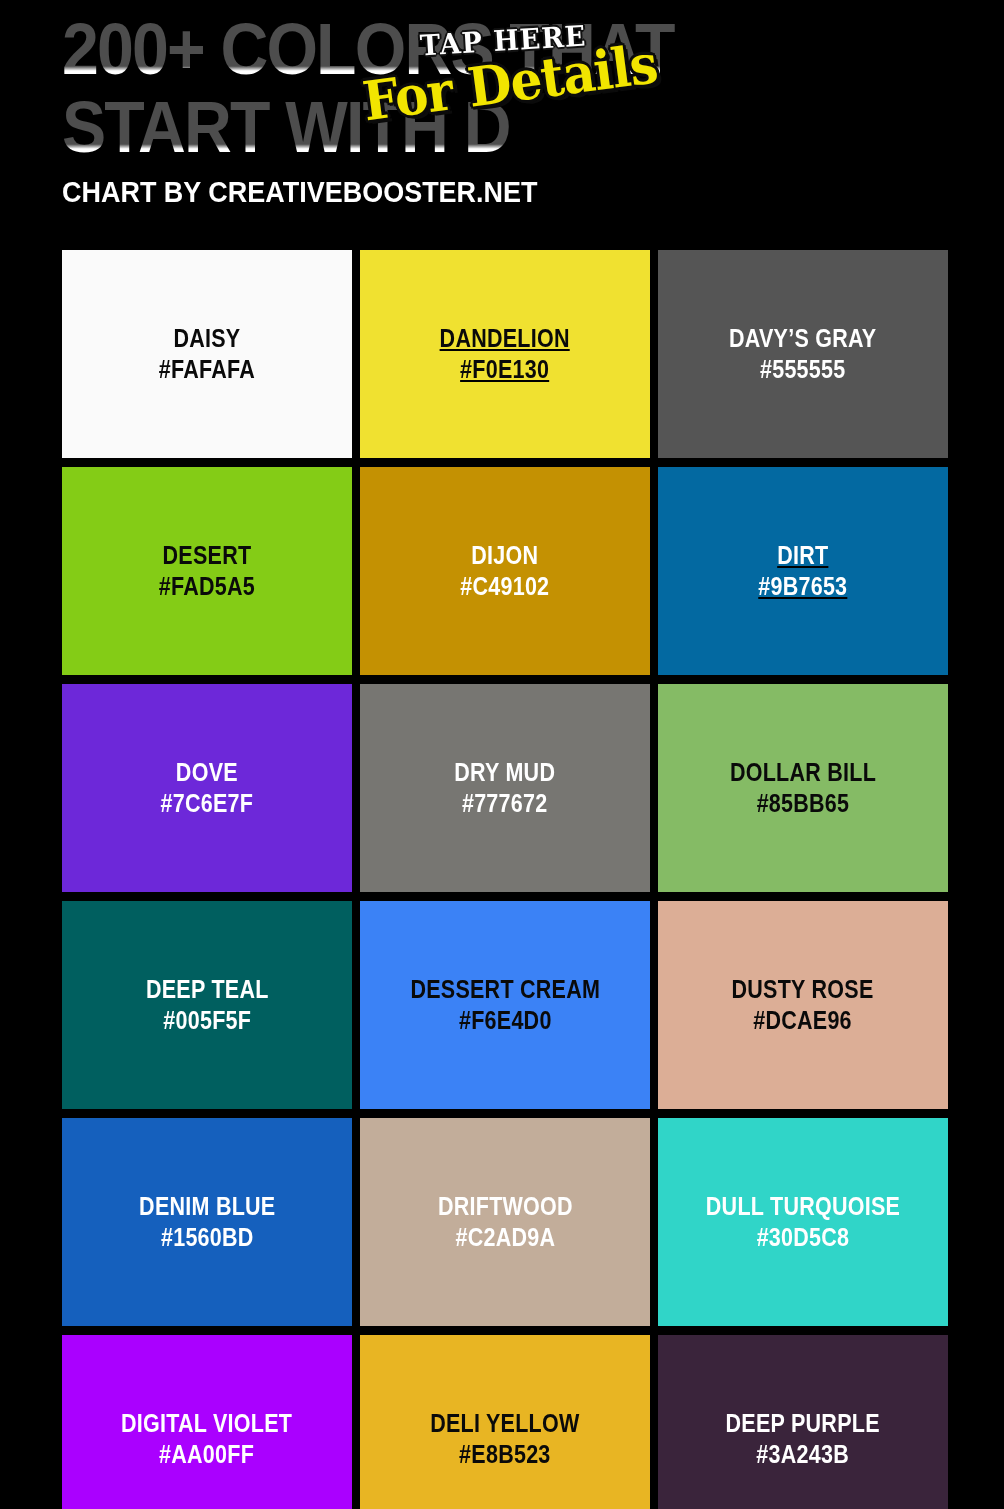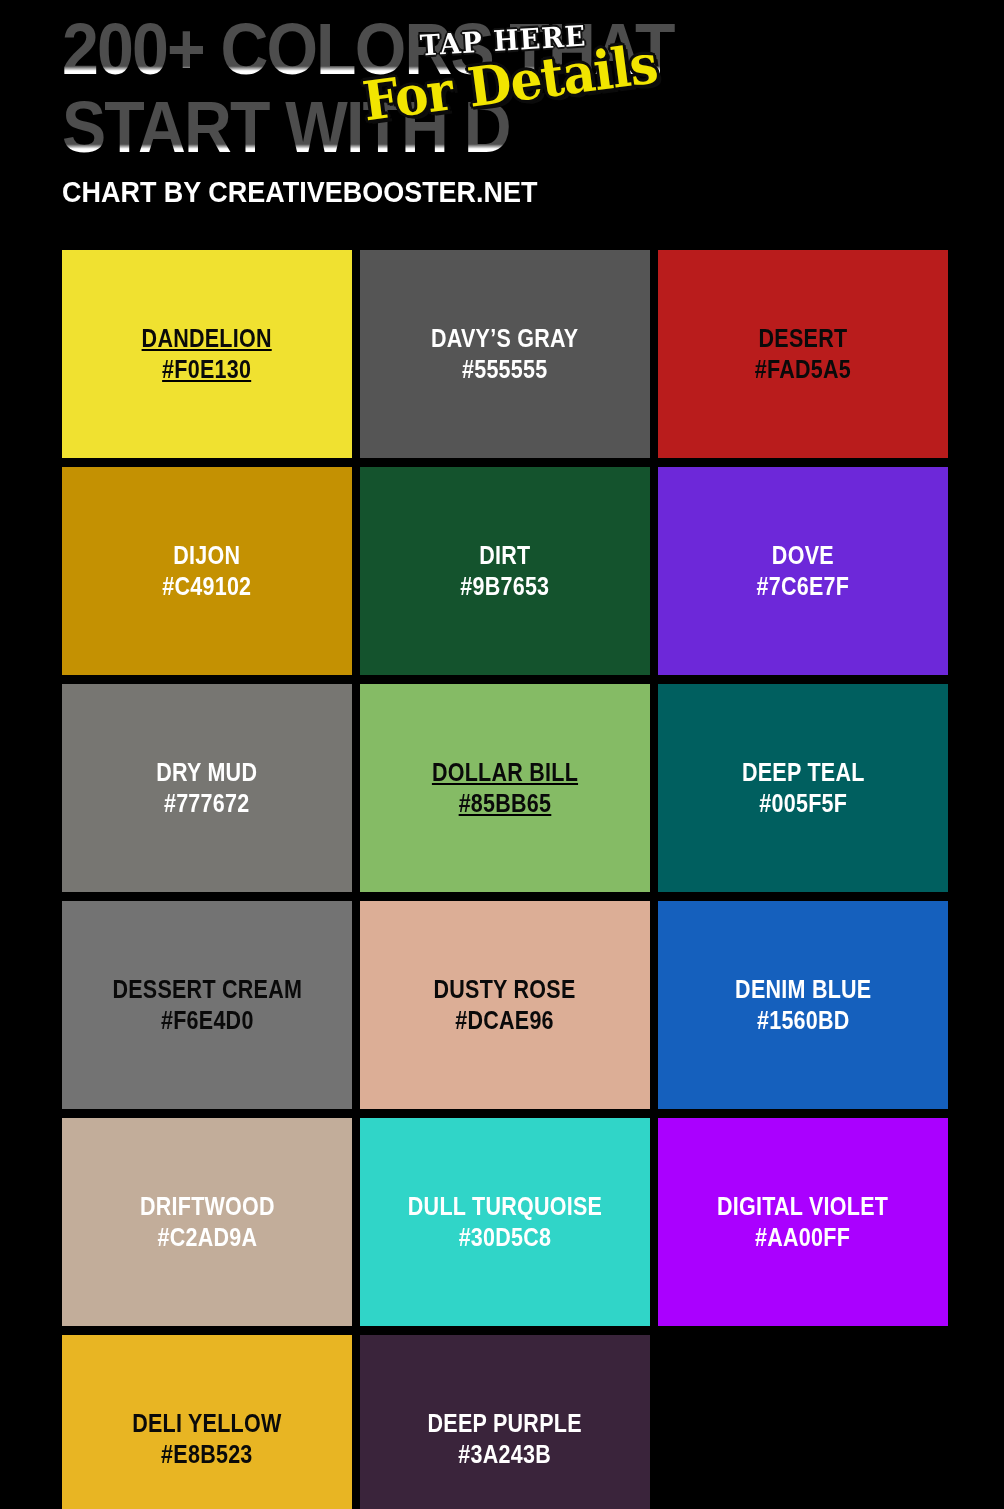--- a/index.html
+++ b/index.html
@@ -168,75 +168,81 @@
   <div id="subtitle">CHART BY CREATIVEBOOSTER.NET</div>
 
   <div id="tap-badge">
     <div id="tap-here">TAP HERE</div>
     <div id="for-details">For Details</div>
   </div>
 
 </div>
 
 <div id="grid">
+    <div class="swatch" style="background: rgb(250, 250, 250);">
+      <div class="swatch-text">
+        <div class="swatch-name" style="color: rgb(10, 10, 10);">DAISY</div>
+        <div class="swatch-hex" style="color: rgb(10, 10, 10);">#FAFAFA</div>
+      </div>
+    </div>
     <div class="swatch" style="background: rgb(240, 225, 48); text-decoration: underline;">
       <div class="swatch-text">
         <div class="swatch-name" style="color: rgb(10, 10, 10);">DANDELION</div>
         <div class="swatch-hex" style="color: rgb(10, 10, 10);">#F0E130</div>
       </div>
     </div>
     <div class="swatch" style="background: rgb(85, 85, 85);">
       <div class="swatch-text">
         <div class="swatch-name" style="color: rgb(255, 255, 255);">DAVY’S GRAY</div>
         <div class="swatch-hex" style="color: rgb(255, 255, 255);">#555555</div>
       </div>
     </div>
-    <div class="swatch" style="background: #b91c1c;">
+    <div class="swatch" style="background: #84cc16;">
       <div class="swatch-text">
         <div class="swatch-name" style="color: rgb(10, 10, 10);">DESERT</div>
         <div class="swatch-hex" style="color: rgb(10, 10, 10);">#FAD5A5</div>
       </div>
     </div>
     <div class="swatch" style="background: rgb(196, 145, 2);">
       <div class="swatch-text">
         <div class="swatch-name" style="color: rgb(255, 255, 255);">DIJON</div>
         <div class="swatch-hex" style="color: rgb(255, 255, 255);">#C49102</div>
       </div>
     </div>
-    <div class="swatch" style="background: #14532d;">
+    <div class="swatch" style="background: #0369a1; text-decoration: underline;">
       <div class="swatch-text">
         <div class="swatch-name" style="color: rgb(255, 255, 255);">DIRT</div>
         <div class="swatch-hex" style="color: rgb(255, 255, 255);">#9B7653</div>
       </div>
     </div>
     <div class="swatch" style="background: #6d28d9;">
       <div class="swatch-text">
         <div class="swatch-name" style="color: rgb(255, 255, 255);">DOVE</div>
         <div class="swatch-hex" style="color: rgb(255, 255, 255);">#7C6E7F</div>
       </div>
     </div>
     <div class="swatch" style="background: rgb(119, 118, 114);">
       <div class="swatch-text">
         <div class="swatch-name" style="color: rgb(255, 255, 255);">DRY MUD</div>
         <div class="swatch-hex" style="color: rgb(255, 255, 255);">#777672</div>
       </div>
     </div>
-    <div class="swatch" style="background: rgb(133, 187, 101); text-decoration: underline;">
+    <div class="swatch" style="background: rgb(133, 187, 101);">
       <div class="swatch-text">
         <div class="swatch-name" style="color: rgb(10, 10, 10);">DOLLAR BILL</div>
         <div class="swatch-hex" style="color: rgb(10, 10, 10);">#85BB65</div>
       </div>
     </div>
     <div class="swatch" style="background: rgb(0, 95, 95);">
       <div class="swatch-text">
         <div class="swatch-name" style="color: rgb(255, 255, 255);">DEEP TEAL</div>
         <div class="swatch-hex" style="color: rgb(255, 255, 255);">#005F5F</div>
       </div>
     </div>
-    <div class="swatch" style="background: #737373;">
+    <div class="swatch" style="background: #3b82f6;">
       <div class="swatch-text">
         <div class="swatch-name" style="color: rgb(10, 10, 10);">DESSERT CREAM</div>
         <div class="swatch-hex" style="color: rgb(10, 10, 10);">#F6E4D0</div>
       </div>
     </div>
     <div class="swatch" style="background: rgb(220, 174, 150);">
       <div class="swatch-text">
         <div class="swatch-name" style="color: rgb(10, 10, 10);">DUSTY ROSE</div>
         <div class="swatch-hex" style="color: rgb(10, 10, 10);">#DCAE96</div>
       </div>

